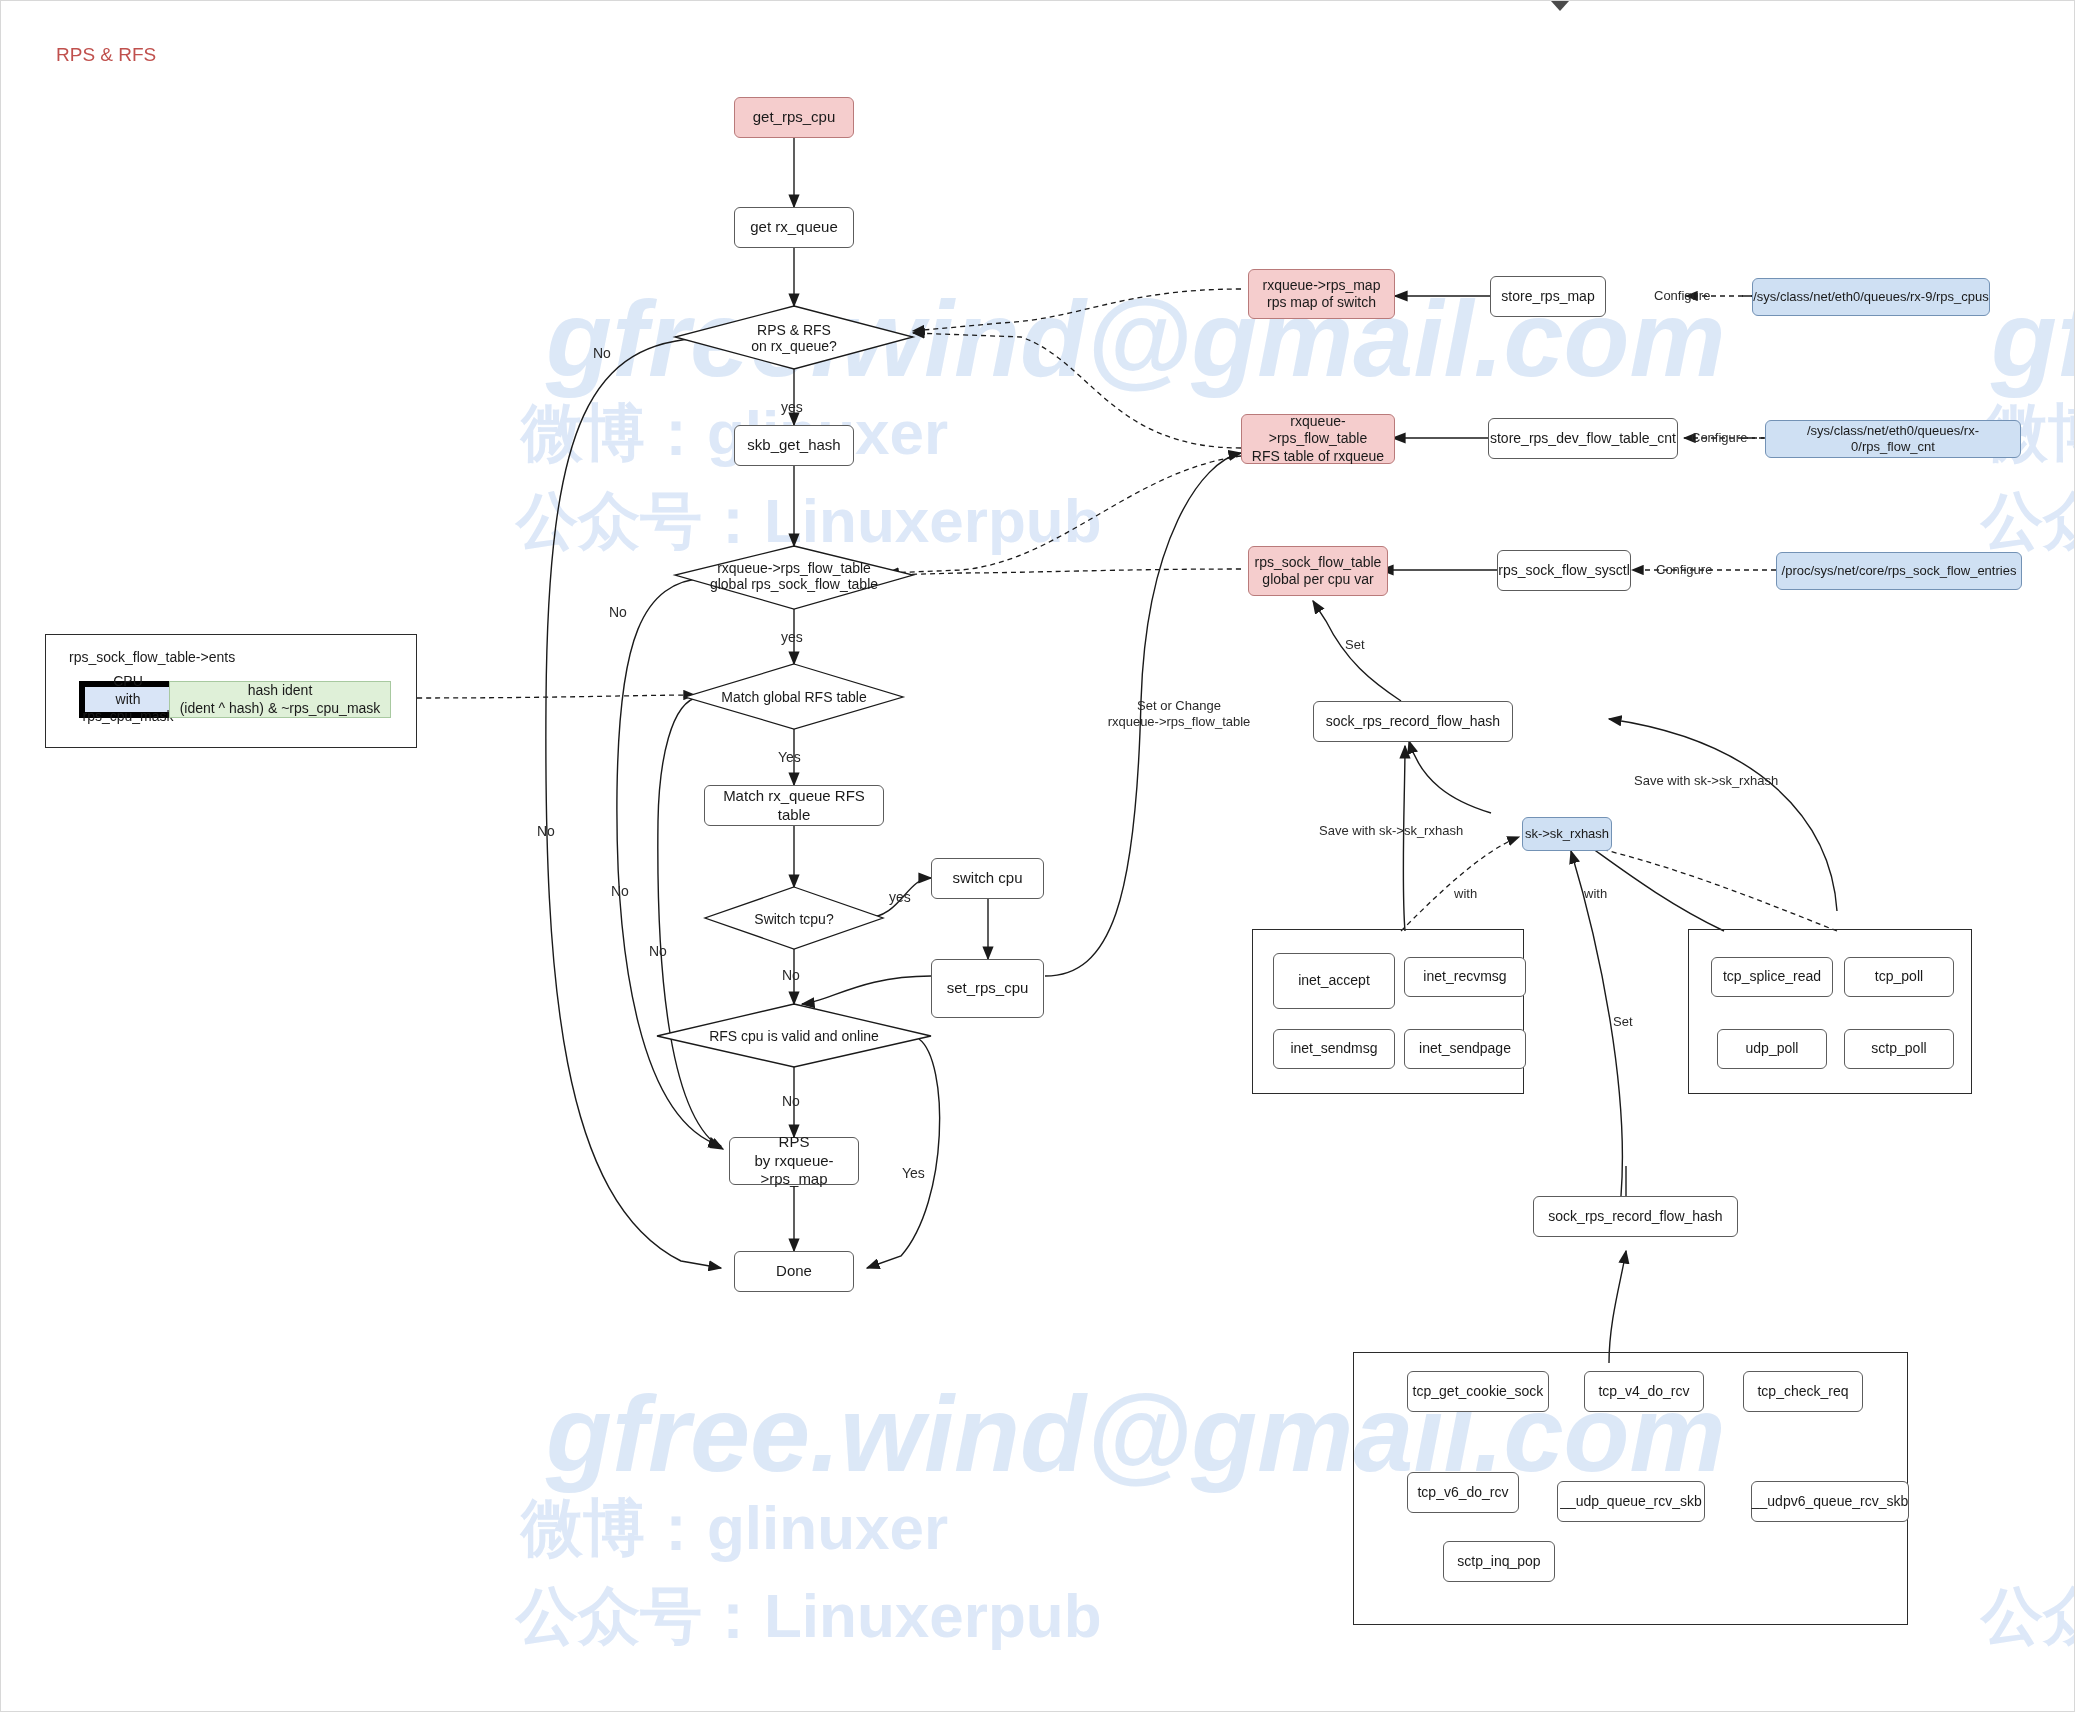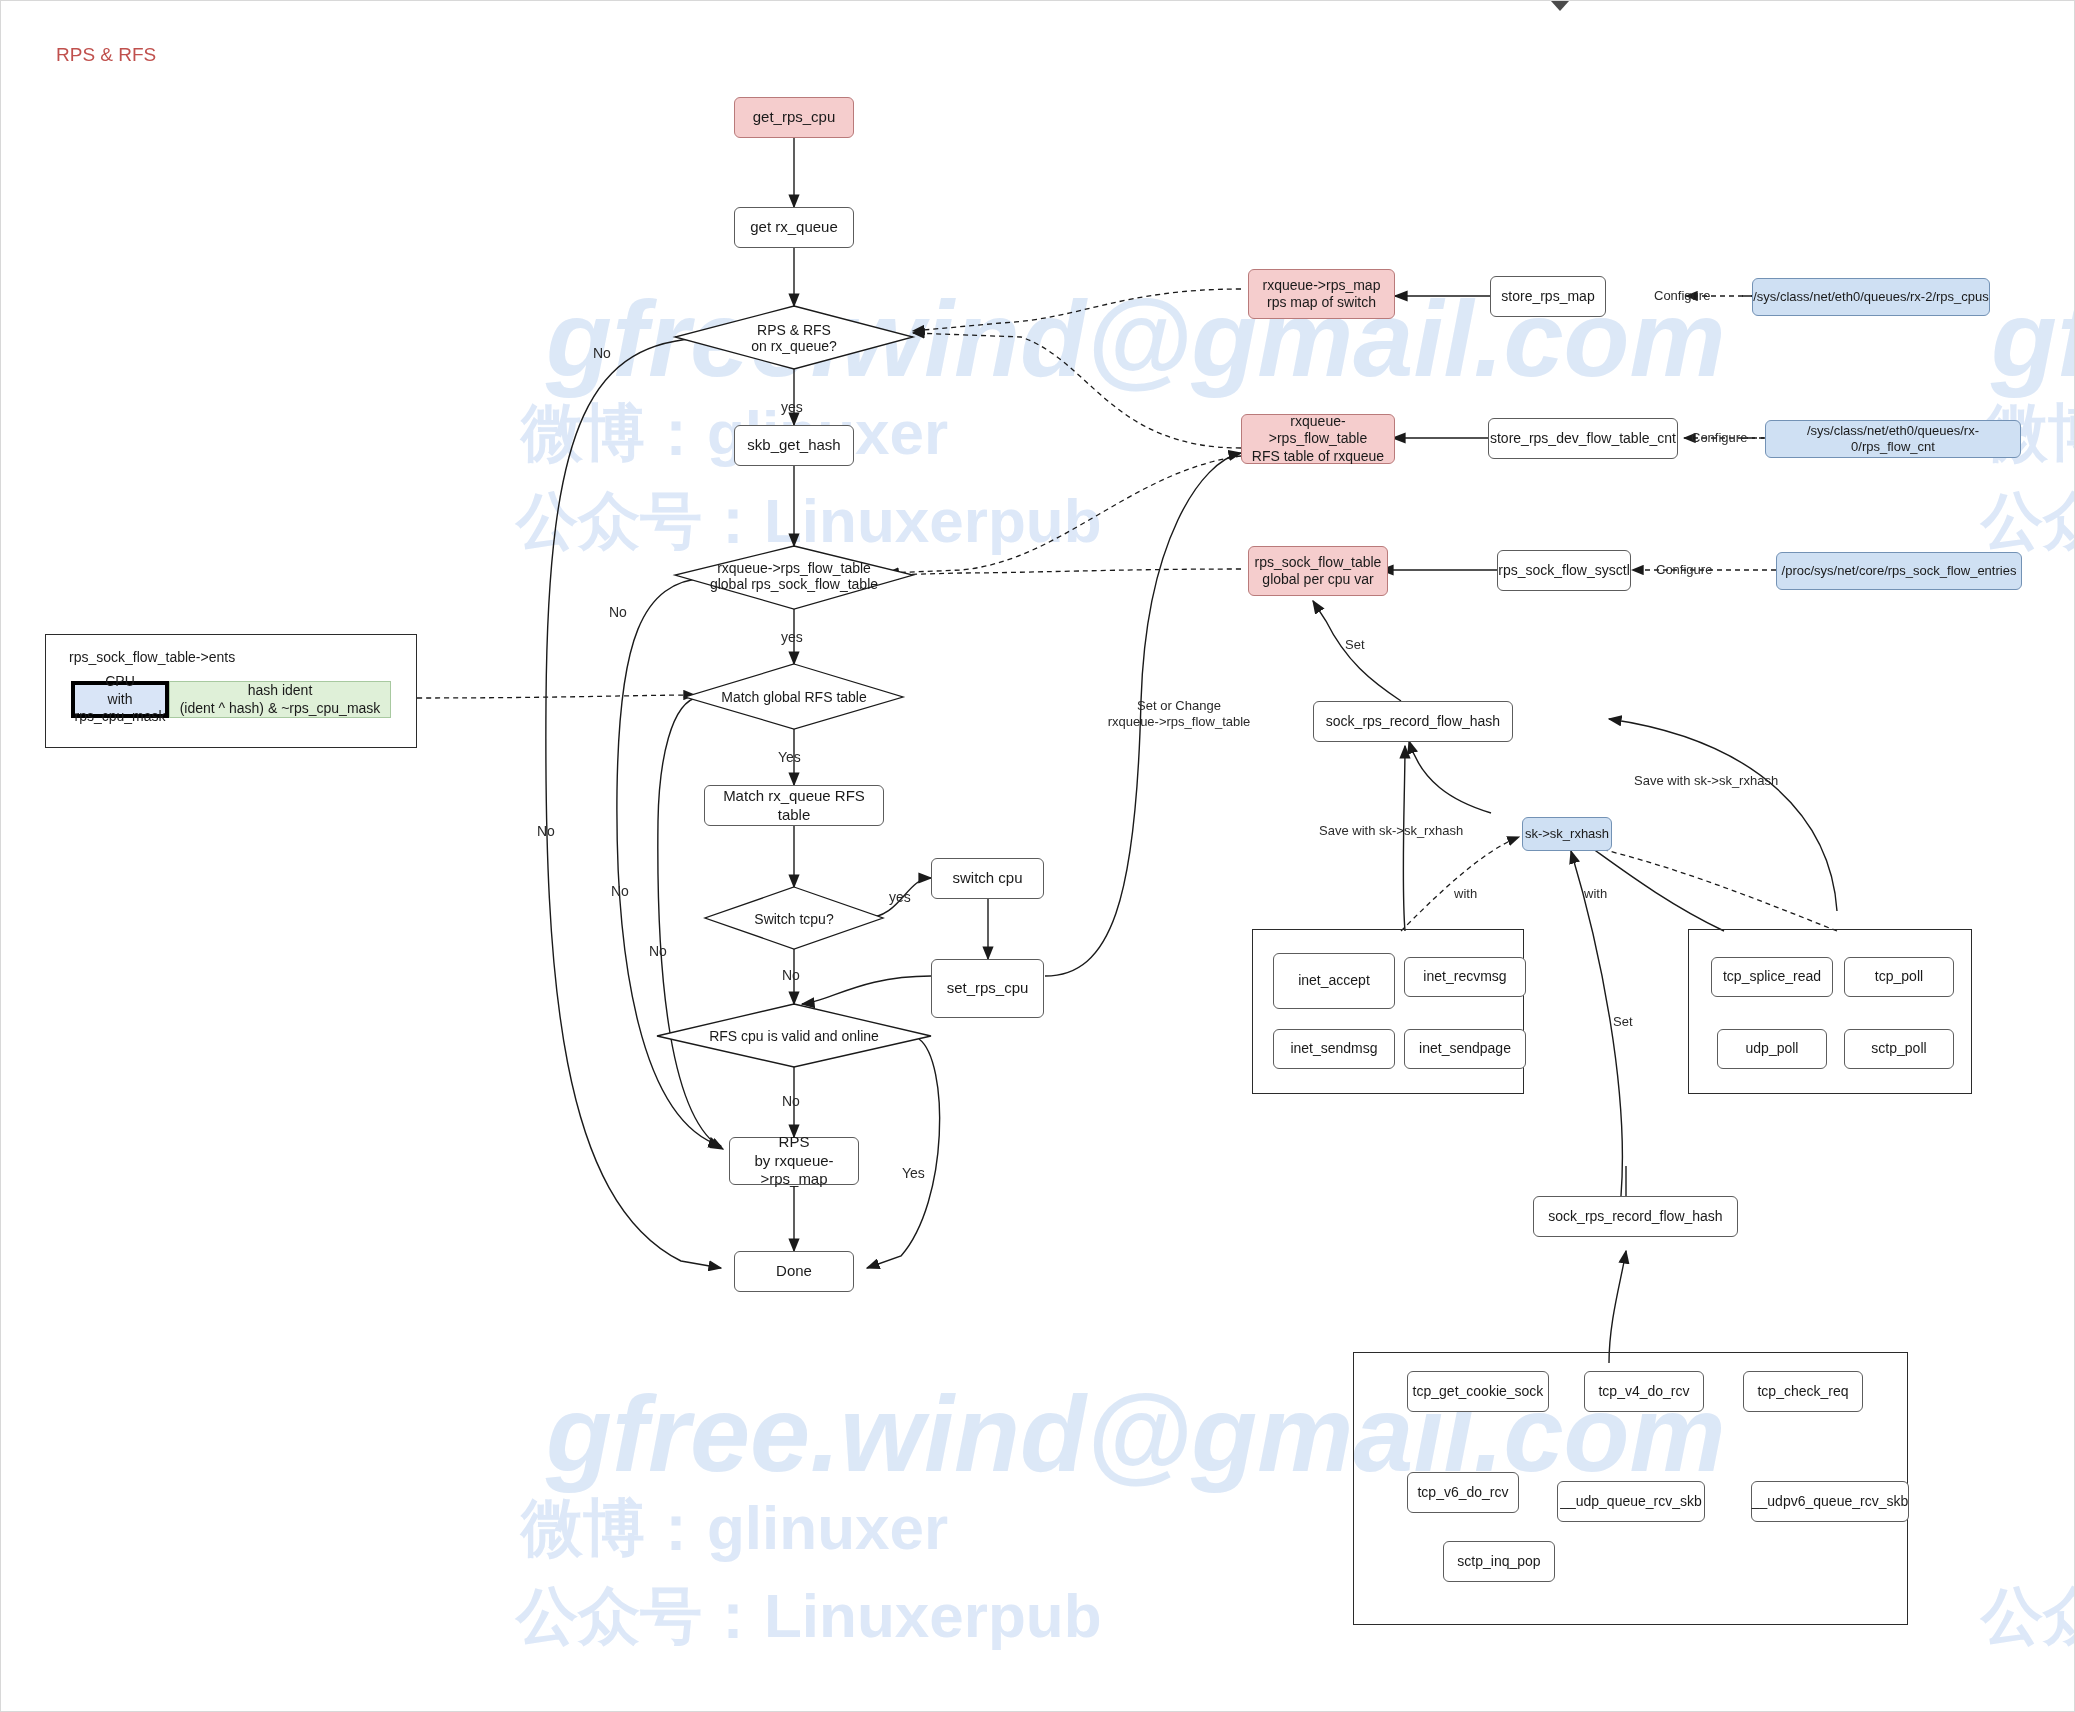--- a/index.html
+++ b/index.html
@@ -10,21 +10,21 @@
   .node{position:absolute;box-sizing:border-box;display:flex;align-items:center;
         justify-content:center;text-align:center;line-height:1.25;color:#1a1a1a;
         font-size:15px;border:1px solid #5c5c5c;border-radius:6px;background:#ffffff;}
   .node.pink{background:#f5cdcd;border-color:#b97a7a;}
   .node.blue{background:#cfe0f3;border-color:#7392b5;}
   .group-box{position:absolute;box-sizing:border-box;border:1px solid #2b2b2b;background:transparent;}
   .legend-box{position:absolute;box-sizing:border-box;border:1px solid #2b2b2b;background:#fff;}
   .legend-title{position:absolute;font-size:14px;color:#1a1a1a;}
   .cell{position:absolute;box-sizing:border-box;display:flex;align-items:center;
         justify-content:center;text-align:center;font-size:14px;line-height:1.25;color:#1a1a1a;}
-  .cell.cpu{background:#d9e5f7;border:4px solid #000000;}
+  .cell.cpu{background:#d9e5f7;border:6px solid #000000;margin-left:8px;}
   .cell.hash{background:#dff0d8;border:1px solid #a8c9a0;}
   .edge-label{position:absolute;font-size:14px;color:#2a2a2a;background:transparent;
               white-space:nowrap;text-align:center;line-height:1.2;}
   #title{position:absolute;left:55px;top:43px;font-size:19px;color:#c0504d;}
   .wm{position:absolute;color:#dbe7f7;font-style:italic;font-weight:bold;
       white-space:nowrap;pointer-events:none;user-select:none;}
   .wm2{position:absolute;color:#dde8f8;font-weight:bold;white-space:nowrap;
        pointer-events:none;user-select:none;}
   .topcaret{position:absolute;left:1550px;top:0px;width:0;height:0;
             border-left:9px solid transparent;border-right:9px solid transparent;
@@ -211,21 +211,21 @@
     <span>rps_sock_flow_table</span>
     <span>global per cpu var</span>
   </div>
 
   <div class="node" style="left:1489px;top:275px;width:116px;height:41px;font-size:14px;">store_rps_map</div>
 
   <div class="node" style="left:1487px;top:417px;width:190px;height:41px;font-size:14px;">store_rps_dev_flow_table_cnt</div>
 
   <div class="node" style="left:1496px;top:549px;width:134px;height:41px;font-size:14px;">rps_sock_flow_sysctl</div>
 
-  <div class="node blue" style="left:1751px;top:277px;width:238px;height:38px;font-size:13px;">/sys/class/net/eth0/queues/rx-2/rps_cpus</div>
+  <div class="node blue" style="left:1751px;top:277px;width:238px;height:38px;font-size:13px;">/sys/class/net/eth0/queues/rx-9/rps_cpus</div>
 
   <div class="node blue" style="left:1764px;top:419px;width:256px;height:38px;font-size:13px;">/sys/class/net/eth0/queues/rx-0/rps_flow_cnt</div>
 
   <div class="node blue" style="left:1775px;top:551px;width:246px;height:38px;font-size:13px;">/proc/sys/net/core/rps_sock_flow_entries</div>
 
   <div class="node" style="left:1312px;top:700px;width:200px;height:41px;font-size:14px;">sock_rps_record_flow_hash</div>
 
   <div class="node blue" style="left:1478px;top:816px;width:90px;height:34px;font-size:13px;margin-left:43px;">sk-&gt;sk_rxhash</div>
 
   <div class="node" style="left:1532px;top:1195px;width:205px;height:41px;font-size:14px;">sock_rps_record_flow_hash</div>

